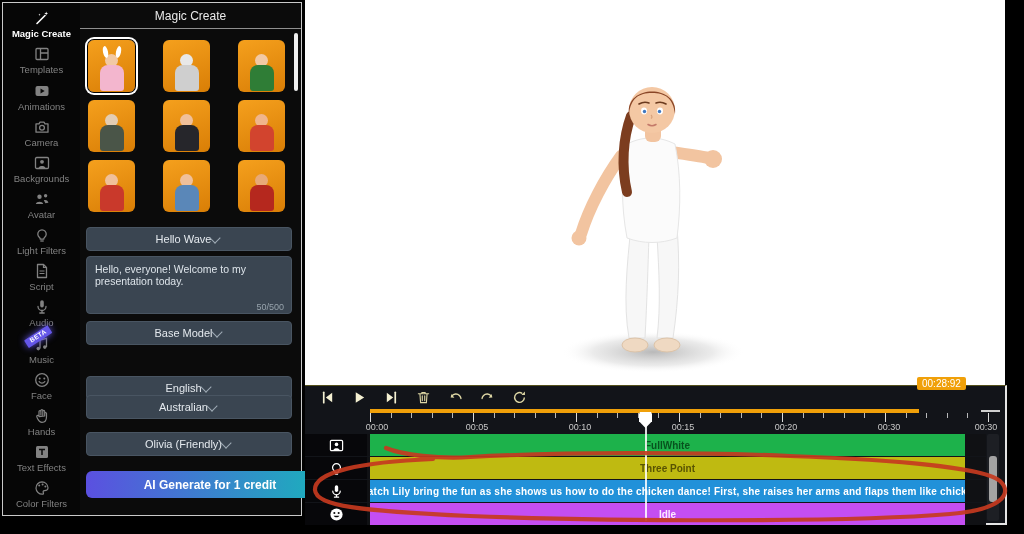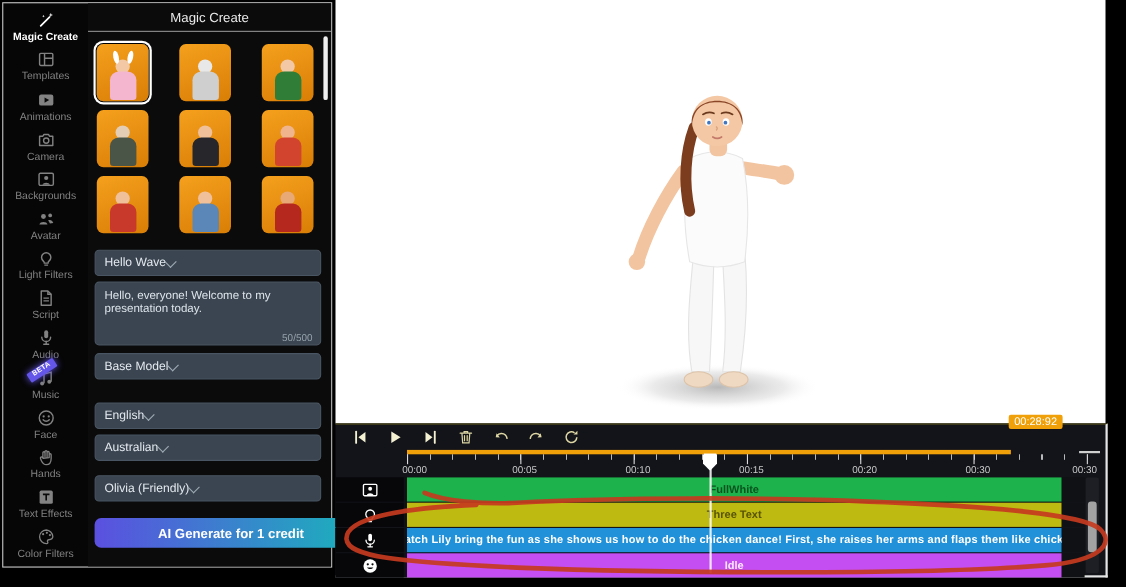--- a/index.html
+++ b/index.html
@@ -32,21 +32,21 @@
   .thumb.selected{box-shadow:0 0 0 1px #000,0 0 0 3px #fff;}
   .fig{position:relative;width:26px;height:38px;}
   .fig-head{width:13px;height:13px;border-radius:50%;margin:0 auto;background:var(--h,#eec49a);}
   .fig-body{width:24px;height:26px;border-radius:8px 8px 3px 3px;margin:-2px auto 0;background:var(--b,#c33);}
   .ears::before,.ears::after{content:"";position:absolute;top:-8px;width:5px;height:12px;
     background:#fff;border-radius:50%;}
   .ears::before{left:4px;transform:rotate(-12deg);}
   .ears::after{right:4px;transform:rotate(12deg);}
 
   .select{position:absolute;left:6px;width:206px;height:24px;background:#3a4551;border:1px solid #495562;
-    border-radius:4px;display:flex;align-items:center;justify-content:flex-start;
+    border-radius:4px;display:flex;align-items:center;justify-content:center;
     color:#e4e9ee;font-size:11px;padding:0 0 0 8px;box-sizing:border-box;cursor:pointer;}
   .chev{width:7px;height:7px;border-right:1.6px solid #9fabb5;border-bottom:1.6px solid #9fabb5;
     transform:rotate(45deg);margin-right:11px;margin-top:-3px;}
   .script-box{position:absolute;left:6px;top:253px;width:206px;height:58px;background:#3a4551;
     border:1px solid #495562;border-radius:4px;box-sizing:border-box;}
   .script-box textarea{width:100%;height:100%;background:transparent;border:none;resize:none;
     color:#dde4ea;font-size:10.5px;font-family:"Liberation Sans",sans-serif;padding:6px 8px;
     box-sizing:border-box;outline:none;}
   .char-counter{position:absolute;right:7px;bottom:1px;color:#97a3ac;font-size:9px;}
   .gen-btn{position:absolute;left:6px;top:468px;width:248px;height:27px;border:none;border-radius:6px;
@@ -391,21 +391,21 @@
 
       <div class="script-box">
         <textarea maxlength="500" style="">Hello, everyone! Welcome to my presentation today.</textarea>
         <span class="char-counter">50/500</span>
       </div>
 
       <div class="select" style="top:318px">
         <span>Base Model</span>
         <span class="chev"></span>
       </div>
-      <div class="select" style="top:363px">
+      <div class="select" style="top:373px">
         <span>English</span>
         <span class="chev"></span>
       </div>
       <div class="select" style="top:392px">
         <span>Australian</span>
         <span class="chev"></span>
       </div>
       <div class="select" style="top:429px">
         <span>Olivia (Friendly)</span>
         <span class="chev"></span>
@@ -518,21 +518,21 @@
             </svg>
           </div>
         <div class="clip green">FullWhite</div>
       </div>
       <div class="track-row" style="top:23px">
         <div class="track-head">
             <svg class="trico">
               <use href="#i-bulb"></use>
             </svg>
           </div>
-        <div class="clip yellow">Three Text</div>
+        <div class="clip yellow">Three Point</div>
       </div>
       <div class="track-row" style="top:46px">
         <div class="track-head">
             <svg class="trico">
               <use href="#i-mic"></use>
             </svg>
           </div>
         <div class="clip blue">"Watch Lily bring the fun as she shows us how to do the chicken dance! First, she raises her arms and flaps them like chicke...</div>
       </div>
       <div class="track-row" style="top:69px">

